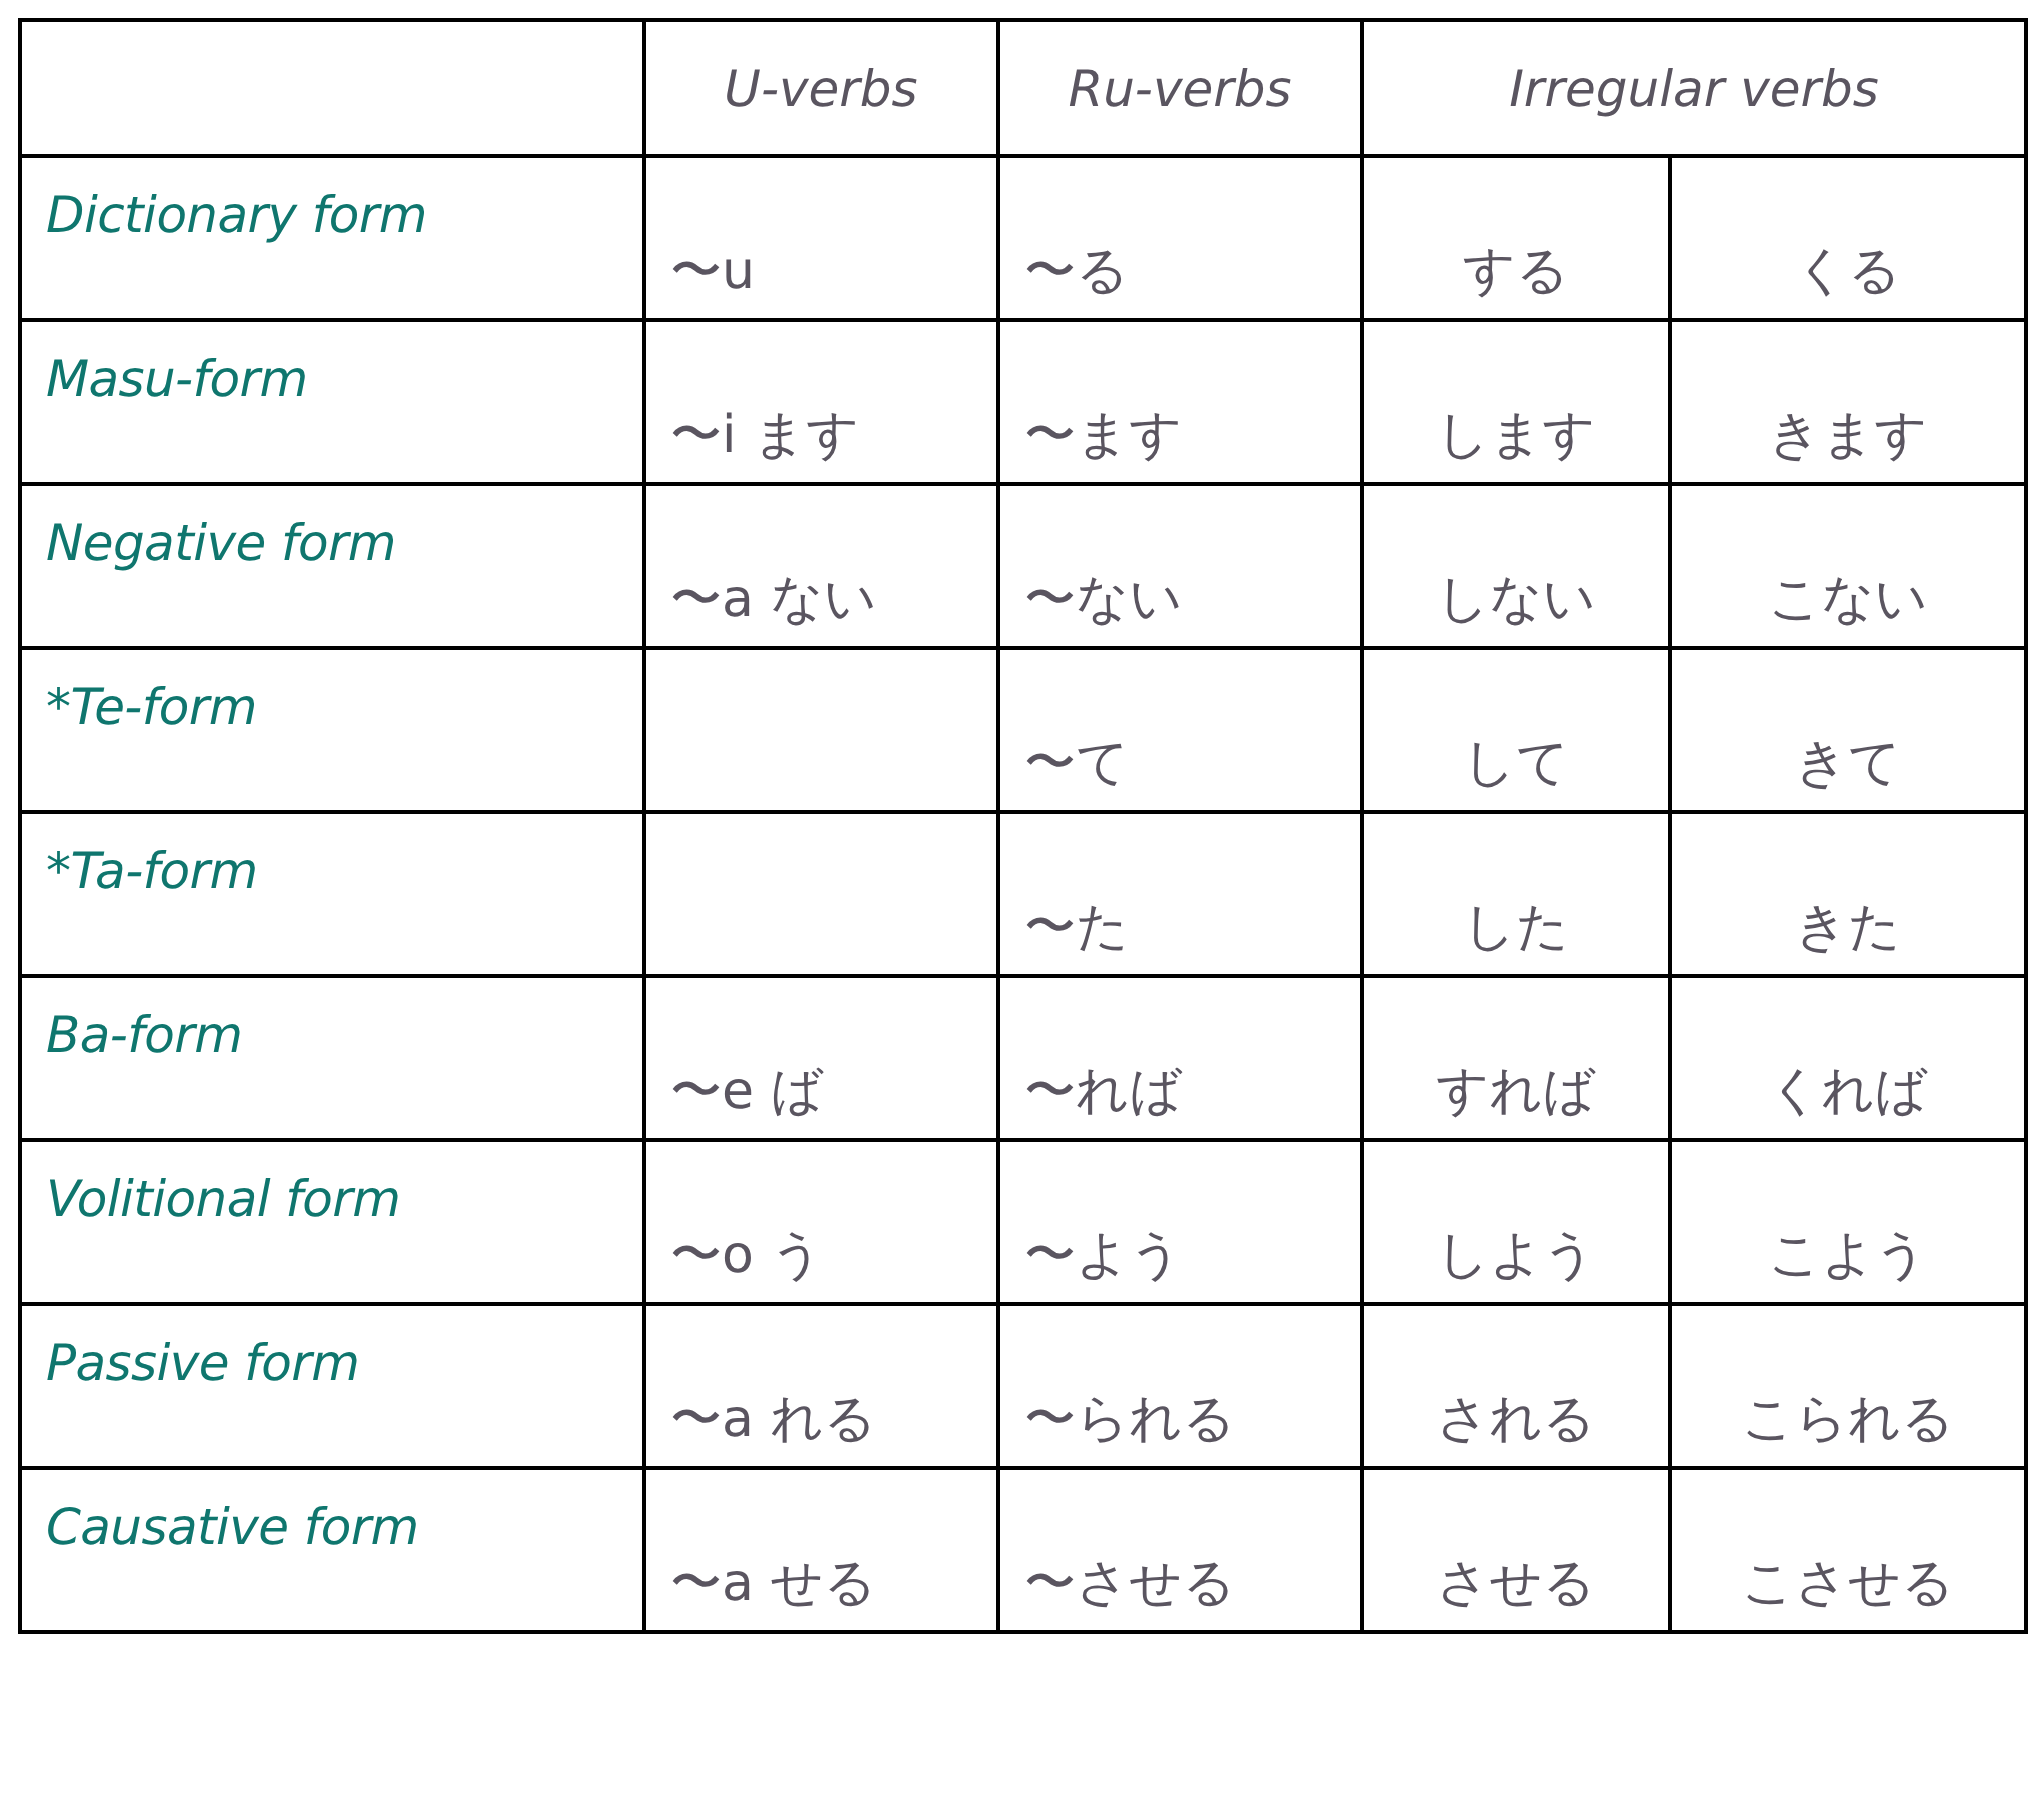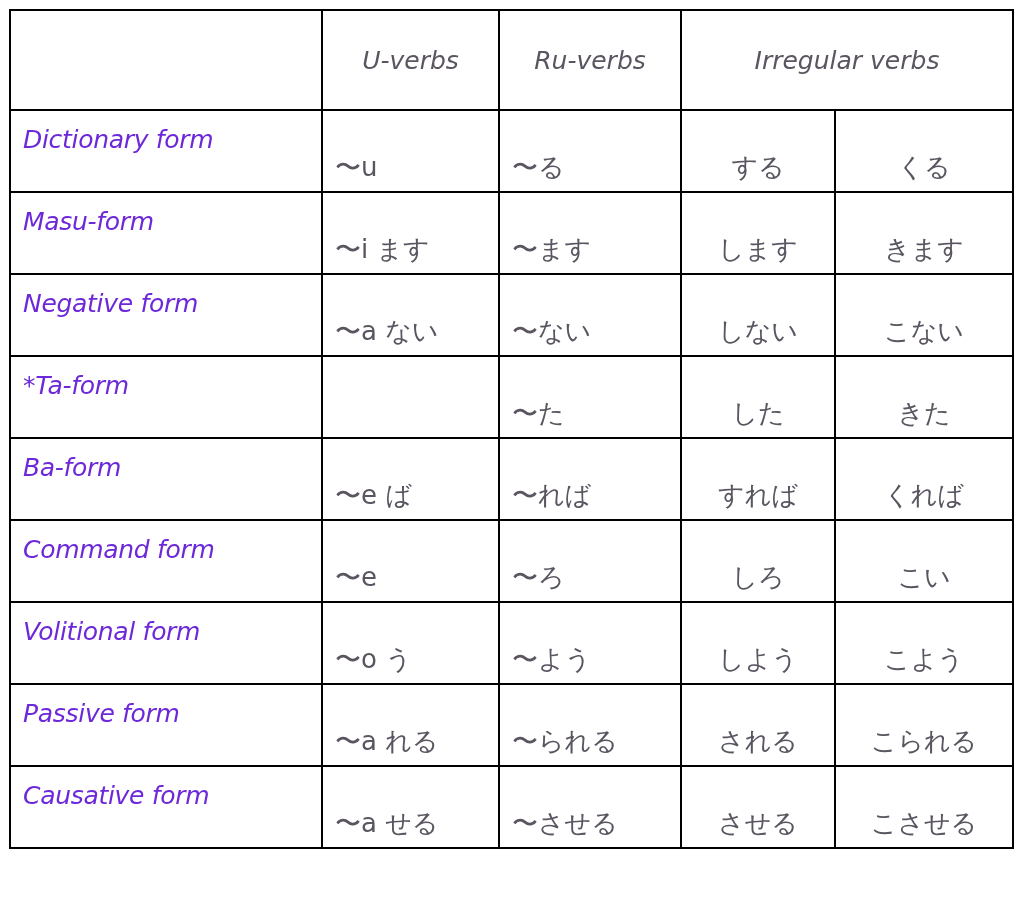--- a/index.html
+++ b/index.html
@@ -1,22 +1,22 @@
 <!DOCTYPE html>
 <html><head>
   <meta charset="utf-8">
   <style>
     html, body { margin: 0; padding: 0; background: #ffffff; }
     body { width: 1020px; height: 902px; position: relative; overflow: hidden;
            font-family: "DejaVu Sans", sans-serif; color: #55505a; }
     table { position: absolute; left: 9px; top: 9px; border-collapse: collapse; table-layout: fixed; }
-    td, th { border: 2px solid #000; padding: 16px; }
+    td, th { border: 2px solid #000; padding: 0; }
     th { height: 66px; font-style: italic; font-weight: normal; font-size: 25px; text-align: center; vertical-align: middle; color: #5a5560; }
     td { height: 66px; }
-    .rowlabel { font-style: italic; font-size: 25px; vertical-align: top; padding: 14px 0 0 12px; color: #6d28d9; white-space: nowrap; letter-spacing: -0.3px; }
+    .rowlabel { font-style: italic; font-size: 25px; vertical-align: top; padding: 14px 0 0 12px; color: #0f766e; white-space: nowrap; letter-spacing: -0.3px; }
     .val { vertical-align: bottom; font-size: 26px; padding: 0 0 6px 12px; white-space: nowrap; color: #5a5560; }
     .irr { vertical-align: bottom; font-size: 26px; text-align: center; padding: 0 0 6px 0; white-space: nowrap; color: #5a5560; border-radius: 13px; }
   </style>
 </head>
 <body>
 
 <table>
   <colgroup>
     <col style="width:312px">
       <col style="width:177px">
@@ -48,39 +48,39 @@
       <td class="irr">きます</td>
     </tr>
     <tr>
       <td class="rowlabel">Negative form</td>
       <td class="val">〜a ない</td>
       <td class="val">〜ない</td>
       <td class="irr">しない</td>
       <td class="irr">こない</td>
     </tr>
     <tr>
+      <td class="rowlabel">*Te-form</td>
+      <td class="val"></td>
+      <td class="val">〜て</td>
+      <td class="irr">して</td>
+      <td class="irr">きて</td>
+    </tr>
+    <tr>
       <td class="rowlabel">*Ta-form</td>
       <td class="val"></td>
       <td class="val">〜た</td>
       <td class="irr">した</td>
       <td class="irr">きた</td>
     </tr>
     <tr>
       <td class="rowlabel">Ba-form</td>
       <td class="val">〜e ば</td>
       <td class="val">〜れば</td>
       <td class="irr">すれば</td>
       <td class="irr">くれば</td>
-    </tr>
-    <tr>
-      <td class="rowlabel">Command form</td>
-      <td class="val">〜e</td>
-      <td class="val">〜ろ</td>
-      <td class="irr">しろ</td>
-      <td class="irr">こい</td>
     </tr>
     <tr>
       <td class="rowlabel">Volitional form</td>
       <td class="val">〜o う</td>
       <td class="val">〜よう</td>
       <td class="irr">しよう</td>
       <td class="irr">こよう</td>
     </tr>
     <tr>
       <td class="rowlabel">Passive form</td>

